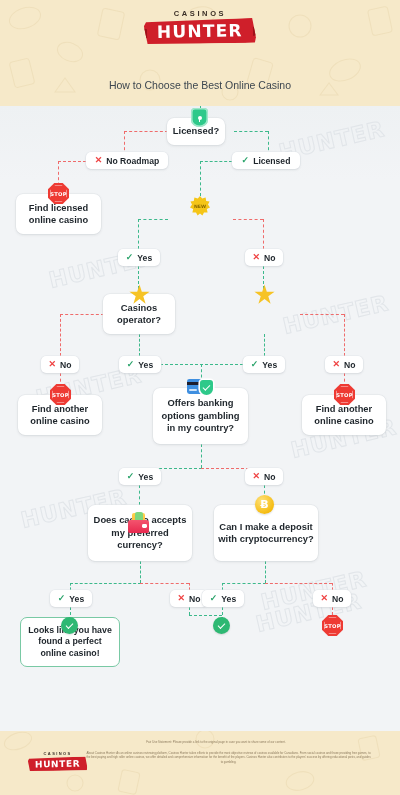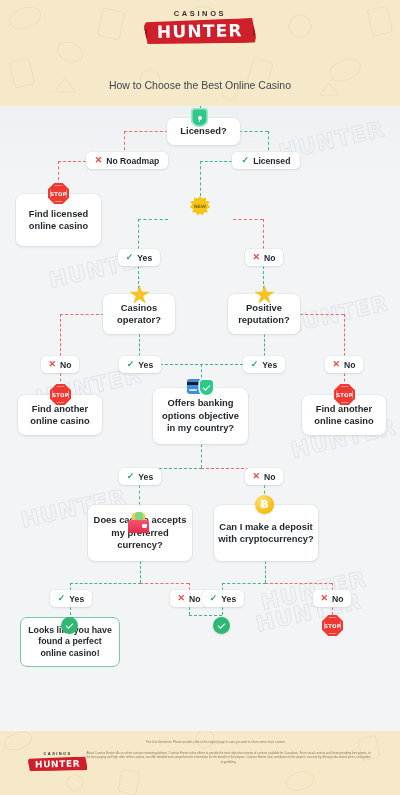--- a/index.html
+++ b/index.html
@@ -334,39 +334,39 @@
 
     <div class="ln v" style="left:70px;top:501px;height:18px;"></div>
     <div class="ln v" style="left:189px;top:501px;height:8px;"></div>
     <div class="ln h" style="left:189px;top:509px;width:33px;"></div>
     <div class="ln v" style="left:222px;top:501px;height:18px;"></div>
     <div class="ln red v" style="left:332px;top:501px;height:18px;"></div>
 
     <div class="ico shield" style="left:191px;top:2px;">
         <span class="kh"></span>
       </div>
-    <div class="node q" style="left:167px;top:12px;width:73px;height:27px;">
+    <div class="node q" style="left:167px;top:12px;width:58px;height:27px;">
       <span class="txt">Licensed?</span>
     </div>
 
     <div class="pill" style="left:86px;top:46px;width:82px;">
       <span class="mk no">✕</span>
       <span>No Roadmap</span>
     </div>
 
     <div class="pill" style="left:232px;top:46px;width:68px;">
       <span class="mk yes">✓</span>
       <span>Licensed</span>
     </div>
 
     <div class="ico stop" style="left:48px;top:77px;">
       <div class="stop-in"></div>
         <span>STOP</span>
     </div>
-    <div class="node" style="left:16px;top:88px;width:85px;height:52px;">
+    <div class="node" style="left:16px;top:88px;width:85px;height:40px;">
       <span class="txt">Find licensed online casino</span>
     </div>
 
     <div class="ico newbadge" style="left:190px;top:90px;">
       <span>NEW</span>
     </div>
 
     <div class="pill" style="left:118px;top:143px;width:42px;">
       <span class="mk yes">✓</span>
       <span>Yes</span>
@@ -375,23 +375,20 @@
       <span class="mk no">✕</span>
       <span>No</span>
     </div>
 
     <div class="ico starico" style="left:129px;top:178px;"></div>
     <div class="node q" style="left:103px;top:188px;width:72px;height:40px;">
       <span class="txt">Casinos operator?</span>
     </div>
 
     <div class="ico starico" style="left:254px;top:178px;"></div>
-    <div class="node q" style="left:228px;top:188px;width:72px;height:40px;">
-      <span class="txt">Positive reputation?</span>
-    </div>
 
     <div class="pill" style="left:41px;top:250px;width:38px;">
       <span class="mk no">✕</span>
       <span>No</span>
     </div>
     <div class="pill" style="left:119px;top:250px;width:42px;">
       <span class="mk yes">✓</span>
       <span>Yes</span>
     </div>
     <div class="pill" style="left:243px;top:250px;width:42px;">
@@ -422,21 +419,21 @@
     <div class="ico card-ico" style="left:187px;top:272px;">
       <div class="cbody">
           <div class="cstripe"></div>
           <div class="cline"></div>
         </div>
       <div class="cshield">
           <i></i>
         </div>
     </div>
     <div class="node q" style="left:153px;top:282px;width:95px;height:56px;">
-      <span class="txt">Offers banking options objective in my country?</span>
+      <span class="txt">Offers banking options gambling in my country?</span>
     </div>
 
     <div class="pill" style="left:119px;top:362px;width:42px;">
       <span class="mk yes">✓</span>
       <span>Yes</span>
     </div>
     <div class="pill" style="left:245px;top:362px;width:38px;">
       <span class="mk no">✕</span>
       <span>No</span>
     </div>

